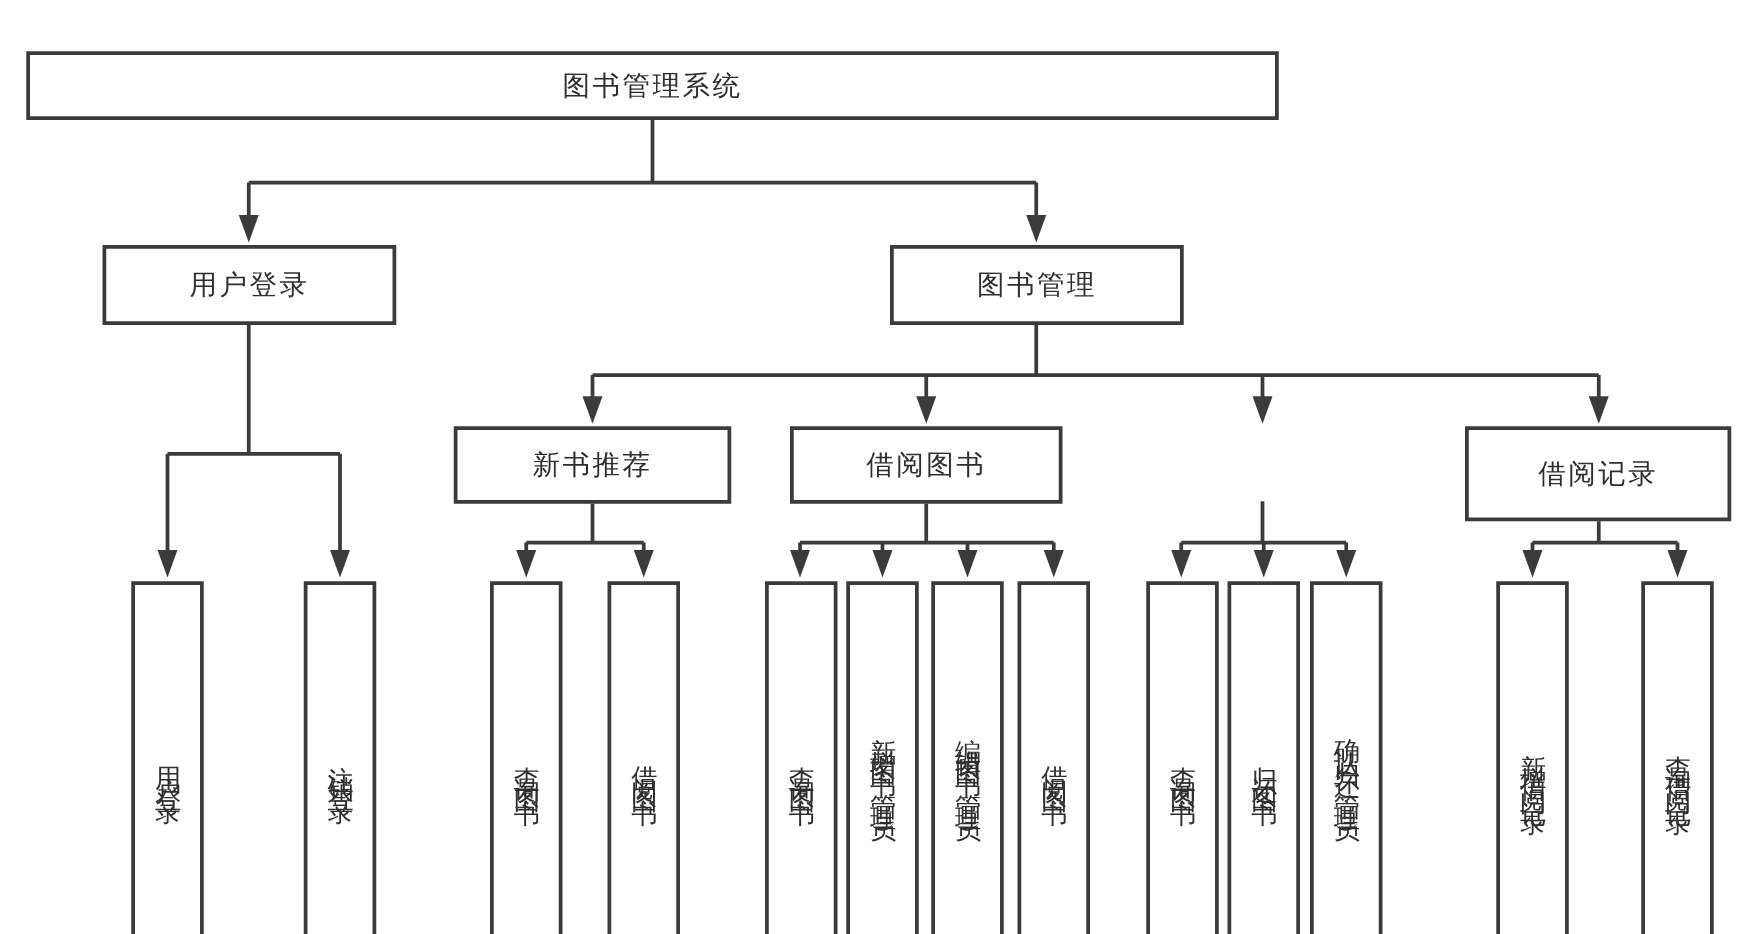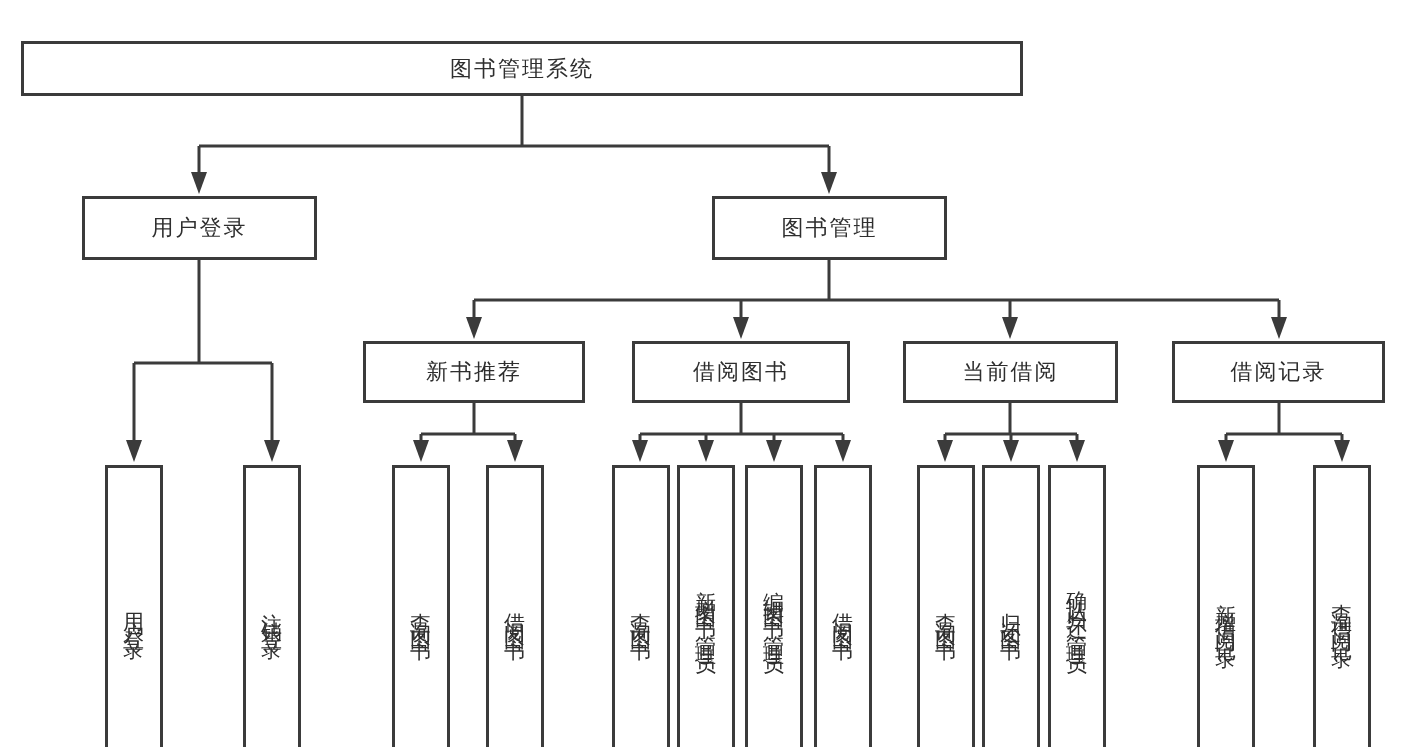--- a/index.html
+++ b/index.html
@@ -70,22 +70,21 @@
     </g>
   </svg>
 
   <div class="box hbox" style="left:21px; top:13px; width:1002px; height:55px;">图书管理系统</div>
 
   <div class="box hbox" style="left:82px; top:168px; width:235px; height:64px;">用户登录</div>
   <div class="box hbox" style="left:363px; top:313px; width:222px; height:62px;">新书推荐</div>
 
   <div class="box hbox" style="left:712px; top:168px; width:235px; height:64px;">图书管理</div>
   <div class="box hbox" style="left:632px; top:313px; width:218px; height:62px;">借阅图书</div>
-  <div class="box hbox" style="left:903px; top:313px; width:215px; height:62px;">当前借阅</div>
-  <div class="box hbox" style="left:1172px; top:313px; width:213px; height:62px;">借阅记录</div>
+  <div class="box hbox" style="left:1172px; top:313px; width:213px; height:76px;">借阅记录</div>
 
   <div class="box vbox" style="left:105px;">
     <span>用户登录</span>
   </div>
   <div class="box vbox" style="left:243px;">
     <span>注销登录</span>
   </div>
 
   <div class="box vbox" style="left:392px;">
     <span>查询图书</span>

